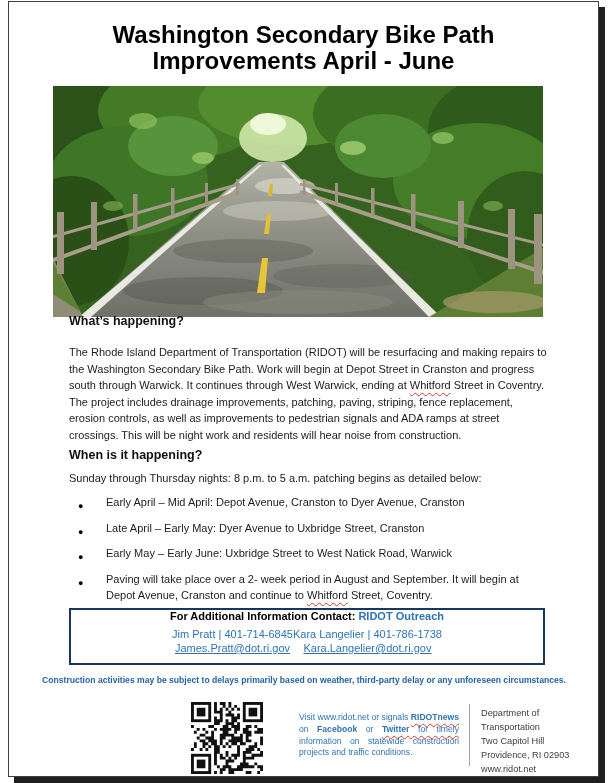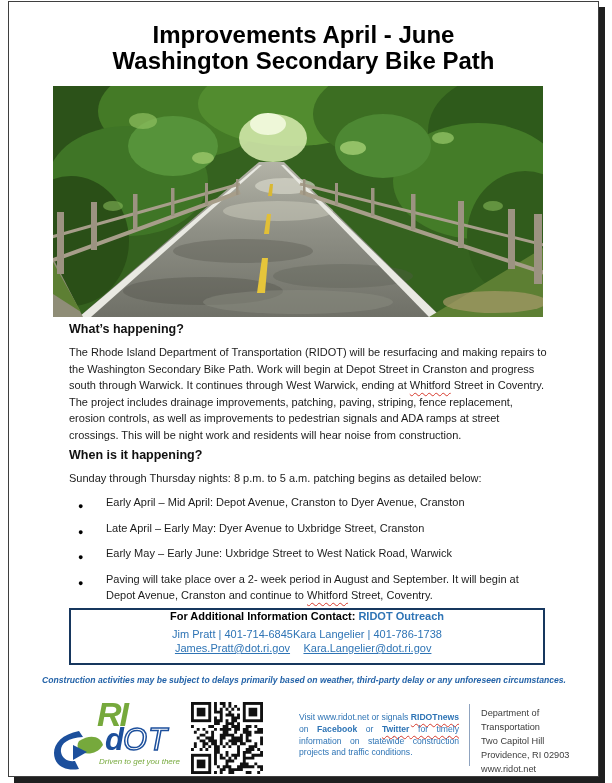--- a/index.html
+++ b/index.html
@@ -23,21 +23,21 @@
   .sq{text-decoration-line:underline;text-decoration-style:wavy;text-decoration-color:#d6392b;
       text-decoration-thickness:1px;text-underline-offset:2.5px;}
   .contact-box{position:absolute;left:60px;top:606px;width:472px;height:53px;border:2px solid #17375E;
       text-align:center;}
   .cb-title{font-size:11px;font-weight:bold;color:#000;}
   .cb-title .outreach{color:#2E74B5;}
   .cb-row{display:flex;justify-content:center;margin-top:5px;}
   .cb-col{text-align:center;font-size:11px;line-height:14px;color:#2E74B5;}
   .em-link{color:#2E74B5;text-decoration:underline;cursor:pointer;}
   .disclaimer{position:absolute;left:30px;top:673px;width:530px;text-align:center;
-      font-size:8.6px;font-weight:bold;font-style:italic;color:#2463A8;}
+      font-size:8.6px;font-weight:bold;color:#2463A8;}
   
   .logo{position:absolute;left:40px;top:701px;width:148px;height:72px;}
   .logo-ri{position:absolute;left:48px;top:-8px;font-size:34px;font-weight:800;font-style:italic;
       color:#76A93C;letter-spacing:-2px;}
   .logo-dot{position:absolute;left:56px;top:19px;font-size:31px;font-style:italic;font-weight:700;
       color:#1C4F9C;letter-spacing:-1px;}
   .logo-dot .ot{color:transparent;-webkit-text-stroke:1.5px #1C4F9C;font-weight:400;letter-spacing:1px;}
   .logo-swoosh{position:absolute;left:0;top:26px;width:56px;height:44px;}
   .logo-tagline{position:absolute;left:50px;top:54px;font-size:8px;font-style:italic;color:#76A93C;white-space:nowrap;}
   .qr{position:absolute;left:182px;top:700px;width:72px;height:72px;}
@@ -46,22 +46,22 @@
   .social b{font-weight:bold;}
   .v-divider{position:absolute;left:460px;top:702px;width:1px;height:62px;background:#8fa3bf;}
   .address{position:absolute;left:472px;top:704px;width:118px;font-size:9.2px;line-height:14px;color:#3c3c3c;}
 </style>
 </head>
 <body>
 
 <div class="page">
 
   <div class="title">
+    <div>Washington Secondary Bike Path</div>
     <div>Improvements April - June</div>
-    <div>Washington Secondary Bike Path</div>
   </div>
 
   <div class="photo">
     <svg viewBox="0 0 490 231" preserveAspectRatio="none">
       <rect width="490" height="231" fill="#35621f"></rect>
       <ellipse cx="40" cy="40" rx="75" ry="55" fill="#2c5219"></ellipse>
       <ellipse cx="130" cy="25" rx="85" ry="48" fill="#447a26"></ellipse>
       <ellipse cx="240" cy="18" rx="95" ry="42" fill="#528c2f"></ellipse>
       <ellipse cx="350" cy="28" rx="90" ry="50" fill="#3c6e22"></ellipse>
       <ellipse cx="455" cy="45" rx="80" ry="58" fill="#2e5a1b"></ellipse>
@@ -129,21 +129,21 @@
         <rect x="282" y="97" width="3" height="22"></rect>
         <rect x="318" y="102" width="3.5" height="28"></rect>
         <rect x="358" y="108" width="4.5" height="36"></rect>
         <rect x="405" y="115" width="6" height="47"></rect>
         <rect x="455" y="123" width="7" height="60"></rect>
         <rect x="481" y="128" width="8" height="70"></rect>
       </g>
     </svg>
   </div>
 
-  <div class="sec-heading" style="top:320px;">What’s happening?</div>
+  <div class="sec-heading" style="top:312px;">What’s happening?</div>
 
   <div class="body-text" style="top:342px;"><span>The Rhode Island Department of Transportation (RIDOT) will be resurfacing and making repairs to the Washington Secondary Bike Path. Work will begin at Depot Street in Cranston and progress south through Warwick. It continues through West Warwick, ending at </span><span class="sq">Whitford</span><span> Street in Coventry. The project includes drainage improvements, patching, paving, striping, fence replacement, erosion controls, as well as improvements to pedestrian signals and ADA ramps at street crossings. This will be night work and residents will hear noise from construction.</span></div>
 
   <div class="sec-heading" style="top:446px;text-align:center;">When is it happening?</div>
 
   <div class="body-text" style="top:468px;">Sunday through Thursday nights: 8 p.m. to 5 a.m. patching begins as detailed below:</div>
 
   <div class="bullets">
     <div class="bullet"><span class="dot">●</span><span>Early April – Mid April: Depot Avenue, Cranston to Dyer Avenue, Cranston</span></div>
     <div class="bullet"><span class="dot">●</span><span>Late April – Early May: Dyer Avenue to Uxbridge Street, Cranston</span></div>
@@ -160,30 +160,20 @@
       </div>
       <div class="cb-col">
         <div>Kara Langelier | 401-786-1738</div>
         <div class="em-link">Kara.Langelier@dot.ri.gov</div>
       </div>
     </div>
   </div>
 
   <div class="disclaimer">Construction activities may be subject to delays primarily based on weather, third-party delay or any unforeseen circumstances.</div>
 
-  <div class="logo">
-    <svg class="logo-swoosh" viewBox="0 0 56 44">
-      <path d="M30 2 C10 6 2 18 6 30 C9 38 18 42 30 40 L26 32 C18 33 13 29 12 23 C11 15 18 9 34 8 Z" fill="#1C4F9C"></path>
-      <path d="M30 12 C42 4 52 8 54 16 C48 26 36 26 30 22 C28 18 28 15 30 12 Z" fill="#76A93C"></path>
-      <path d="M24 16 L38 23 L24 31 Z" fill="#1C4F9C"></path>
-    </svg>
-    <div class="logo-ri">RI</div>
-    <div class="logo-dot"><span>d</span><span class="ot">OT</span></div>
-    <div class="logo-tagline">Driven to get you there</div>
-  </div>
 
   <svg class="qr" id="qr-svg" viewBox="0 0 72 72">
       <path d="M23.04 0.00h2.88v2.88h-2.88zM28.80 0.00h2.88v2.88h-2.88zM31.68 0.00h2.88v2.88h-2.88zM37.44 0.00h2.88v2.88h-2.88zM23.04 2.88h2.88v2.88h-2.88zM31.68 2.88h2.88v2.88h-2.88zM37.44 2.88h2.88v2.88h-2.88zM43.20 2.88h2.88v2.88h-2.88zM23.04 5.76h2.88v2.88h-2.88zM28.80 5.76h2.88v2.88h-2.88zM34.56 5.76h2.88v2.88h-2.88zM40.32 5.76h2.88v2.88h-2.88zM46.08 5.76h2.88v2.88h-2.88zM23.04 8.64h2.88v2.88h-2.88zM25.92 8.64h2.88v2.88h-2.88zM28.80 8.64h2.88v2.88h-2.88zM37.44 8.64h2.88v2.88h-2.88zM28.80 11.52h2.88v2.88h-2.88zM34.56 11.52h2.88v2.88h-2.88zM37.44 11.52h2.88v2.88h-2.88zM40.32 11.52h2.88v2.88h-2.88zM46.08 11.52h2.88v2.88h-2.88zM23.04 14.40h2.88v2.88h-2.88zM28.80 14.40h2.88v2.88h-2.88zM40.32 14.40h2.88v2.88h-2.88zM43.20 14.40h2.88v2.88h-2.88zM46.08 14.40h2.88v2.88h-2.88zM23.04 17.28h2.88v2.88h-2.88zM25.92 17.28h2.88v2.88h-2.88zM28.80 17.28h2.88v2.88h-2.88zM34.56 17.28h2.88v2.88h-2.88zM40.32 17.28h2.88v2.88h-2.88zM43.20 17.28h2.88v2.88h-2.88zM23.04 20.16h2.88v2.88h-2.88zM25.92 20.16h2.88v2.88h-2.88zM34.56 20.16h2.88v2.88h-2.88zM37.44 20.16h2.88v2.88h-2.88zM40.32 20.16h2.88v2.88h-2.88zM46.08 20.16h2.88v2.88h-2.88zM0.00 23.04h2.88v2.88h-2.88zM17.28 23.04h2.88v2.88h-2.88zM20.16 23.04h2.88v2.88h-2.88zM31.68 23.04h2.88v2.88h-2.88zM34.56 23.04h2.88v2.88h-2.88zM40.32 23.04h2.88v2.88h-2.88zM43.20 23.04h2.88v2.88h-2.88zM46.08 23.04h2.88v2.88h-2.88zM54.72 23.04h2.88v2.88h-2.88zM57.60 23.04h2.88v2.88h-2.88zM63.36 23.04h2.88v2.88h-2.88zM5.76 25.92h2.88v2.88h-2.88zM11.52 25.92h2.88v2.88h-2.88zM23.04 25.92h2.88v2.88h-2.88zM28.80 25.92h2.88v2.88h-2.88zM31.68 25.92h2.88v2.88h-2.88zM34.56 25.92h2.88v2.88h-2.88zM37.44 25.92h2.88v2.88h-2.88zM43.20 25.92h2.88v2.88h-2.88zM46.08 25.92h2.88v2.88h-2.88zM51.84 25.92h2.88v2.88h-2.88zM54.72 25.92h2.88v2.88h-2.88zM66.24 25.92h2.88v2.88h-2.88zM69.12 25.92h2.88v2.88h-2.88zM2.88 28.80h2.88v2.88h-2.88zM14.40 28.80h2.88v2.88h-2.88zM20.16 28.80h2.88v2.88h-2.88zM31.68 28.80h2.88v2.88h-2.88zM34.56 28.80h2.88v2.88h-2.88zM43.20 28.80h2.88v2.88h-2.88zM51.84 28.80h2.88v2.88h-2.88zM54.72 28.80h2.88v2.88h-2.88zM57.60 28.80h2.88v2.88h-2.88zM63.36 28.80h2.88v2.88h-2.88zM66.24 28.80h2.88v2.88h-2.88zM69.12 28.80h2.88v2.88h-2.88zM8.64 31.68h2.88v2.88h-2.88zM11.52 31.68h2.88v2.88h-2.88zM20.16 31.68h2.88v2.88h-2.88zM28.80 31.68h2.88v2.88h-2.88zM31.68 31.68h2.88v2.88h-2.88zM34.56 31.68h2.88v2.88h-2.88zM37.44 31.68h2.88v2.88h-2.88zM40.32 31.68h2.88v2.88h-2.88zM48.96 31.68h2.88v2.88h-2.88zM54.72 31.68h2.88v2.88h-2.88zM57.60 31.68h2.88v2.88h-2.88zM5.76 34.56h2.88v2.88h-2.88zM14.40 34.56h2.88v2.88h-2.88zM17.28 34.56h2.88v2.88h-2.88zM20.16 34.56h2.88v2.88h-2.88zM28.80 34.56h2.88v2.88h-2.88zM31.68 34.56h2.88v2.88h-2.88zM40.32 34.56h2.88v2.88h-2.88zM43.20 34.56h2.88v2.88h-2.88zM46.08 34.56h2.88v2.88h-2.88zM48.96 34.56h2.88v2.88h-2.88zM54.72 34.56h2.88v2.88h-2.88zM69.12 34.56h2.88v2.88h-2.88zM8.64 37.44h2.88v2.88h-2.88zM11.52 37.44h2.88v2.88h-2.88zM17.28 37.44h2.88v2.88h-2.88zM20.16 37.44h2.88v2.88h-2.88zM23.04 37.44h2.88v2.88h-2.88zM28.80 37.44h2.88v2.88h-2.88zM37.44 37.44h2.88v2.88h-2.88zM40.32 37.44h2.88v2.88h-2.88zM43.20 37.44h2.88v2.88h-2.88zM46.08 37.44h2.88v2.88h-2.88zM48.96 37.44h2.88v2.88h-2.88zM54.72 37.44h2.88v2.88h-2.88zM57.60 37.44h2.88v2.88h-2.88zM69.12 37.44h2.88v2.88h-2.88zM2.88 40.32h2.88v2.88h-2.88zM11.52 40.32h2.88v2.88h-2.88zM14.40 40.32h2.88v2.88h-2.88zM20.16 40.32h2.88v2.88h-2.88zM23.04 40.32h2.88v2.88h-2.88zM28.80 40.32h2.88v2.88h-2.88zM34.56 40.32h2.88v2.88h-2.88zM40.32 40.32h2.88v2.88h-2.88zM43.20 40.32h2.88v2.88h-2.88zM48.96 40.32h2.88v2.88h-2.88zM51.84 40.32h2.88v2.88h-2.88zM63.36 40.32h2.88v2.88h-2.88zM69.12 40.32h2.88v2.88h-2.88zM2.88 43.20h2.88v2.88h-2.88zM11.52 43.20h2.88v2.88h-2.88zM17.28 43.20h2.88v2.88h-2.88zM23.04 43.20h2.88v2.88h-2.88zM25.92 43.20h2.88v2.88h-2.88zM31.68 43.20h2.88v2.88h-2.88zM37.44 43.20h2.88v2.88h-2.88zM46.08 43.20h2.88v2.88h-2.88zM57.60 43.20h2.88v2.88h-2.88zM60.48 43.20h2.88v2.88h-2.88zM63.36 43.20h2.88v2.88h-2.88zM0.00 46.08h2.88v2.88h-2.88zM8.64 46.08h2.88v2.88h-2.88zM14.40 46.08h2.88v2.88h-2.88zM23.04 46.08h2.88v2.88h-2.88zM25.92 46.08h2.88v2.88h-2.88zM46.08 46.08h2.88v2.88h-2.88zM54.72 46.08h2.88v2.88h-2.88zM57.60 46.08h2.88v2.88h-2.88zM60.48 46.08h2.88v2.88h-2.88zM66.24 46.08h2.88v2.88h-2.88zM23.04 48.96h2.88v2.88h-2.88zM25.92 48.96h2.88v2.88h-2.88zM34.56 48.96h2.88v2.88h-2.88zM46.08 48.96h2.88v2.88h-2.88zM51.84 48.96h2.88v2.88h-2.88zM54.72 48.96h2.88v2.88h-2.88zM57.60 48.96h2.88v2.88h-2.88zM69.12 48.96h2.88v2.88h-2.88zM23.04 51.84h2.88v2.88h-2.88zM28.80 51.84h2.88v2.88h-2.88zM34.56 51.84h2.88v2.88h-2.88zM40.32 51.84h2.88v2.88h-2.88zM43.20 51.84h2.88v2.88h-2.88zM46.08 51.84h2.88v2.88h-2.88zM51.84 51.84h2.88v2.88h-2.88zM60.48 51.84h2.88v2.88h-2.88zM63.36 51.84h2.88v2.88h-2.88zM66.24 51.84h2.88v2.88h-2.88zM69.12 51.84h2.88v2.88h-2.88zM23.04 54.72h2.88v2.88h-2.88zM28.80 54.72h2.88v2.88h-2.88zM31.68 54.72h2.88v2.88h-2.88zM37.44 54.72h2.88v2.88h-2.88zM43.20 54.72h2.88v2.88h-2.88zM51.84 54.72h2.88v2.88h-2.88zM54.72 54.72h2.88v2.88h-2.88zM57.60 54.72h2.88v2.88h-2.88zM60.48 54.72h2.88v2.88h-2.88zM23.04 57.60h2.88v2.88h-2.88zM34.56 57.60h2.88v2.88h-2.88zM37.44 57.60h2.88v2.88h-2.88zM40.32 57.60h2.88v2.88h-2.88zM51.84 57.60h2.88v2.88h-2.88zM23.04 60.48h2.88v2.88h-2.88zM34.56 60.48h2.88v2.88h-2.88zM48.96 60.48h2.88v2.88h-2.88zM51.84 60.48h2.88v2.88h-2.88zM54.72 60.48h2.88v2.88h-2.88zM63.36 60.48h2.88v2.88h-2.88zM25.92 63.36h2.88v2.88h-2.88zM31.68 63.36h2.88v2.88h-2.88zM34.56 63.36h2.88v2.88h-2.88zM37.44 63.36h2.88v2.88h-2.88zM46.08 63.36h2.88v2.88h-2.88zM48.96 63.36h2.88v2.88h-2.88zM51.84 63.36h2.88v2.88h-2.88zM54.72 63.36h2.88v2.88h-2.88zM57.60 63.36h2.88v2.88h-2.88zM60.48 63.36h2.88v2.88h-2.88zM66.24 63.36h2.88v2.88h-2.88zM69.12 63.36h2.88v2.88h-2.88zM28.80 66.24h2.88v2.88h-2.88zM31.68 66.24h2.88v2.88h-2.88zM37.44 66.24h2.88v2.88h-2.88zM40.32 66.24h2.88v2.88h-2.88zM43.20 66.24h2.88v2.88h-2.88zM46.08 66.24h2.88v2.88h-2.88zM48.96 66.24h2.88v2.88h-2.88zM69.12 66.24h2.88v2.88h-2.88zM23.04 69.12h2.88v2.88h-2.88zM28.80 69.12h2.88v2.88h-2.88zM37.44 69.12h2.88v2.88h-2.88zM40.32 69.12h2.88v2.88h-2.88zM54.72 69.12h2.88v2.88h-2.88zM57.60 69.12h2.88v2.88h-2.88zM66.24 69.12h2.88v2.88h-2.88z" fill="#111"></path>
       <g transform="translate(0 0)">
         <rect width="20.16" height="20.16" fill="#111"></rect>
         <rect x="2.88" y="2.88" width="14.399999999999999" height="14.399999999999999" fill="#fff"></rect>
         <rect x="5.76" y="5.76" width="8.64" height="8.64" fill="#111"></rect>
       </g>
       <g transform="translate(51.839999999999996 0)">
         <rect width="20.16" height="20.16" fill="#111"></rect>

